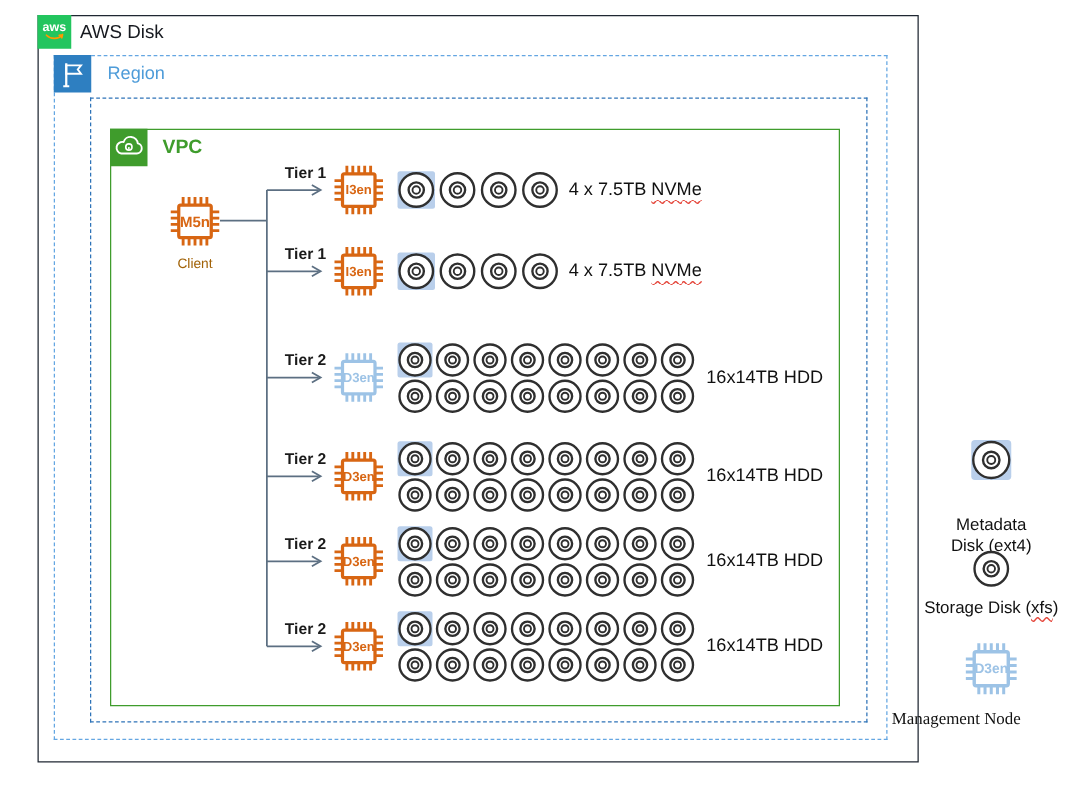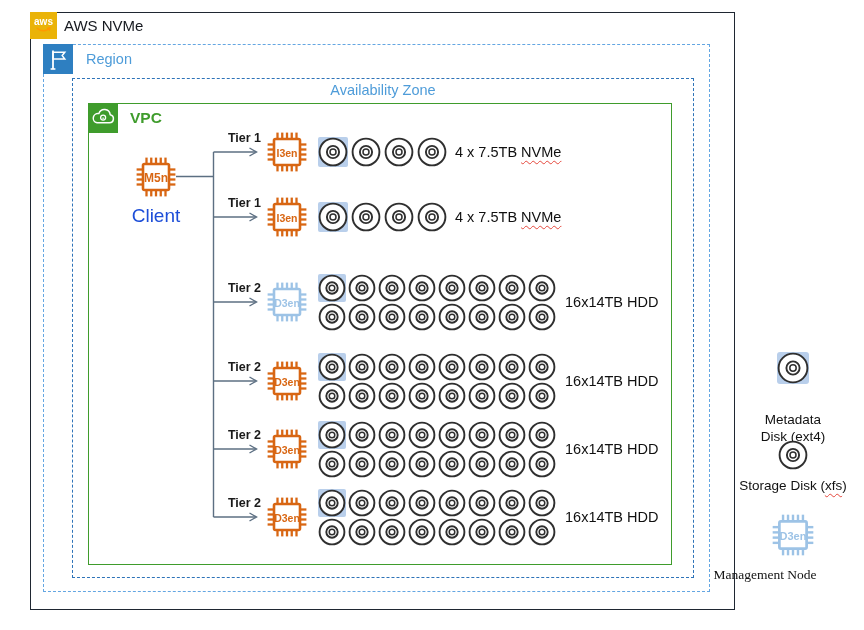--- a/index.html
+++ b/index.html
@@ -4,29 +4,29 @@
 <style>
   html,body{margin:0;padding:0;background:#fff;}
   #app{position:relative;width:864px;height:630px;background:#ffffff;
        font-family:"Liberation Sans",sans-serif;color:#111;overflow:hidden;}
   .box{position:absolute;box-sizing:border-box;}
   #aws-box{left:30px;top:12px;width:705px;height:598px;border:1.5px solid #1f2732;}
   #region-box{left:43px;top:44px;width:667px;height:548px;border:1.4px dashed #64a6e2;}
   #az-box{left:72px;top:78px;width:622px;height:500px;border:1.7px dashed #2e73b8;}
   #vpc-box{left:88px;top:103px;width:584px;height:462px;border:1.7px solid #3f9c2c;}
   .badge{position:absolute;display:flex;align-items:center;justify-content:center;}
-  #aws-logo{left:30px;top:12px;width:27px;height:27px;background:#eab308;}
+  #aws-logo{left:30px;top:12px;width:27px;height:27px;background:#22c55e;}
   #region-flag{left:43px;top:44px;width:30px;height:30px;background:#2e7fc1;}
   #vpc-icon{left:88px;top:103px;width:30px;height:30px;background:#3f9c2c;}
   .lbl{position:absolute;white-space:nowrap;}
   #aws-cloud-label{left:64px;top:17px;font-size:15px;font-weight:500;color:#16191f;}
   #region-label{left:86px;top:51px;font-size:14.5px;color:#4e9cd9;}
   #az-label{left:72px;top:82px;width:622px;text-align:center;font-size:14.5px;color:#4e9cd9;white-space:nowrap;}
   #vpc-label{left:130px;top:109px;font-size:15.5px;font-weight:bold;color:#3f9c2c;}
-  #client-label{left:114px;top:205px;width:84px;text-align:center;font-size:19px;color:#1d4ed8;}
+  #client-label{left:114px;top:205px;width:84px;text-align:center;font-size:11px;color:#a16207;}
   .tier-label{position:absolute;width:48px;text-align:right;font-size:12.5px;font-weight:600;color:#1a1a1a;}
   .chip{position:absolute;line-height:0;}
   .disk-row-wrap{position:absolute;display:flex;flex-direction:column;}
   .disk-line{display:flex;}
   .disk{display:inline-block;line-height:0;}
   .disk.meta{background:#b9cfeb;border-radius:2px;}
   .cap-label{position:absolute;font-size:14.5px;color:#101010;height:20px;line-height:20px;white-space:nowrap;}
   .squiggle{text-decoration-line:underline;text-decoration-style:wavy;
             text-decoration-color:#e5483d;text-decoration-thickness:1px;text-underline-offset:2.5px;}
   #connectors{position:absolute;left:0;top:0;width:864px;height:630px;pointer-events:none;}
@@ -43,32 +43,31 @@
   <div class="box" id="region-box"></div>
   <div class="box" id="az-box"></div>
   <div class="box" id="vpc-box"></div>
 
   <div class="badge" id="aws-logo">
     <svg width="27" height="27" viewBox="0 0 27 27">
       <text x="13.5" y="13" text-anchor="middle" font-size="10" font-weight="bold" fill="#ffffff" font-family="Liberation Sans, sans-serif">aws</text>
       <path d="M7.2,16.2 C10.5,19.6 16.8,19.6 20,15.8 M20,15.8 l-2.6,0.4 M20,15.8 l-0.6,2.4" stroke="#ff9900" stroke-width="1.4" fill="none" stroke-linecap="round"></path>
     </svg>
   </div>
-  <div class="lbl" id="aws-cloud-label">AWS NVMe</div>
+  <div class="lbl" id="aws-cloud-label">AWS Disk</div>
 
   <div class="badge" id="region-flag">
     <svg width="30" height="30" viewBox="0 0 30 30">
       <path d="M10,6.5 V25" stroke="#fff" stroke-width="1.8" fill="none"></path>
       <path d="M7.6,25 H12.4" stroke="#fff" stroke-width="1.6" fill="none"></path>
       <path d="M10,8.3 H21.8 L19.2,11.6 L21.8,15 H10 Z" stroke="#fff" stroke-width="1.5" fill="none"></path>
     </svg>
   </div>
   <div class="lbl" id="region-label">Region</div>
 
-  <div class="lbl" id="az-label">Availability Zone</div>
 
   <div class="badge" id="vpc-icon">
     <svg width="30" height="30" viewBox="0 0 30 30">
       <path d="M9,19.8 h12.4 a4.1,4.1 0 0 0 0.8,-8.1 a5.8,5.8 0 0 0 -11.3,-1.1 a4.3,4.3 0 0 0 -1.9,9.2 z" stroke="#fff" stroke-width="1.5" fill="none" stroke-linejoin="round"></path>
       <circle cx="15.1" cy="14.6" r="2.5" stroke="#fff" stroke-width="1.3" fill="none"></circle>
       <path d="M15.1,14.6 v1.7" stroke="#fff" stroke-width="1.2"></path>
     </svg>
   </div>
   <div class="lbl" id="vpc-label">VPC</div>
 

